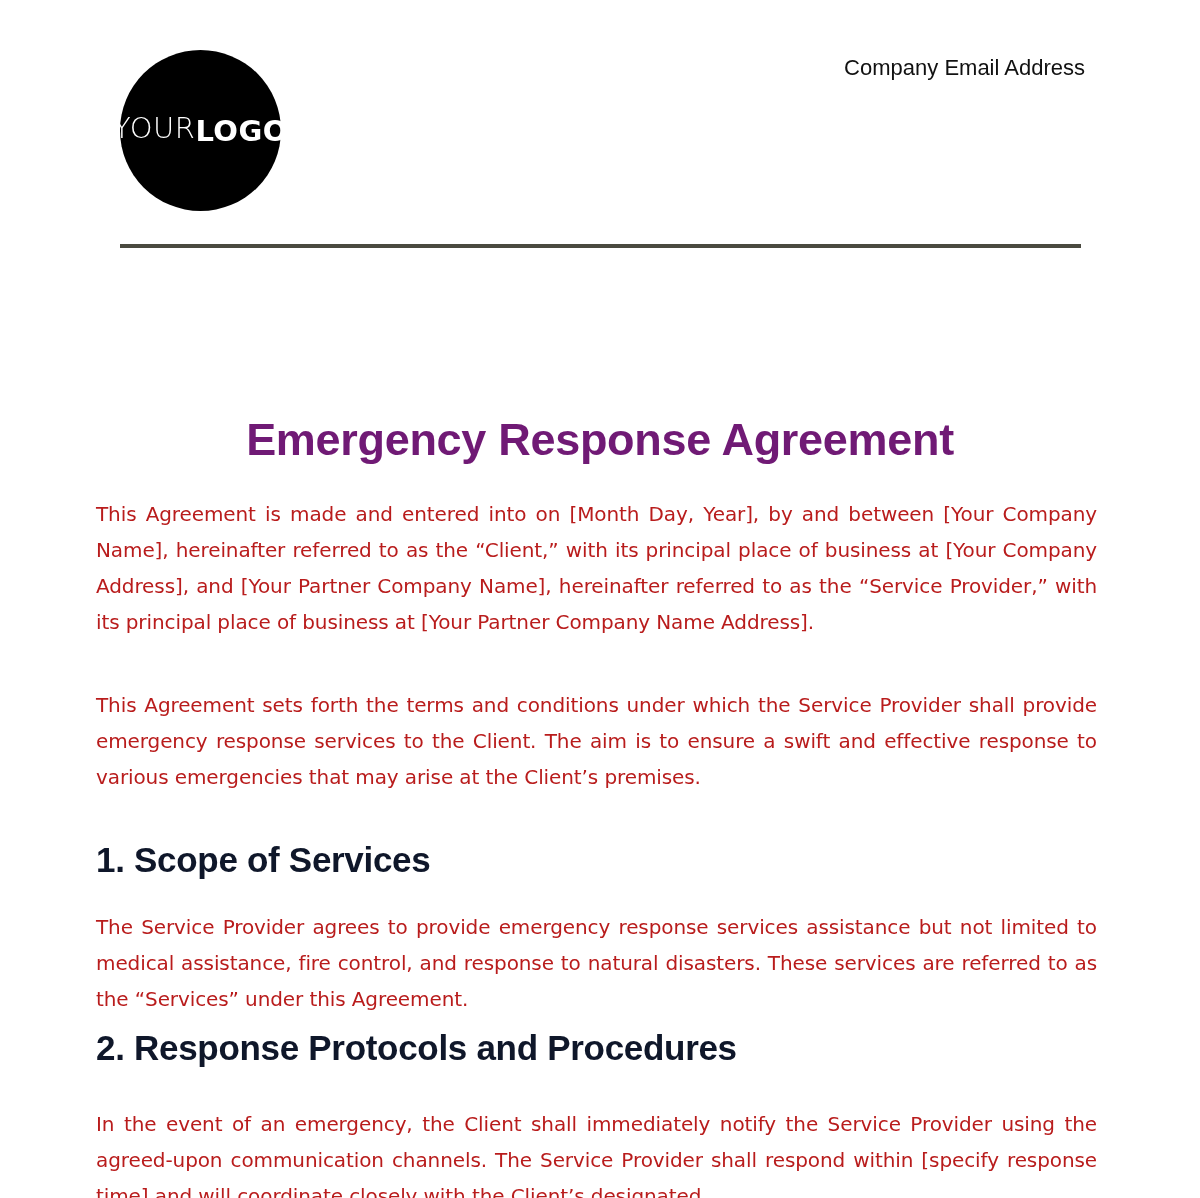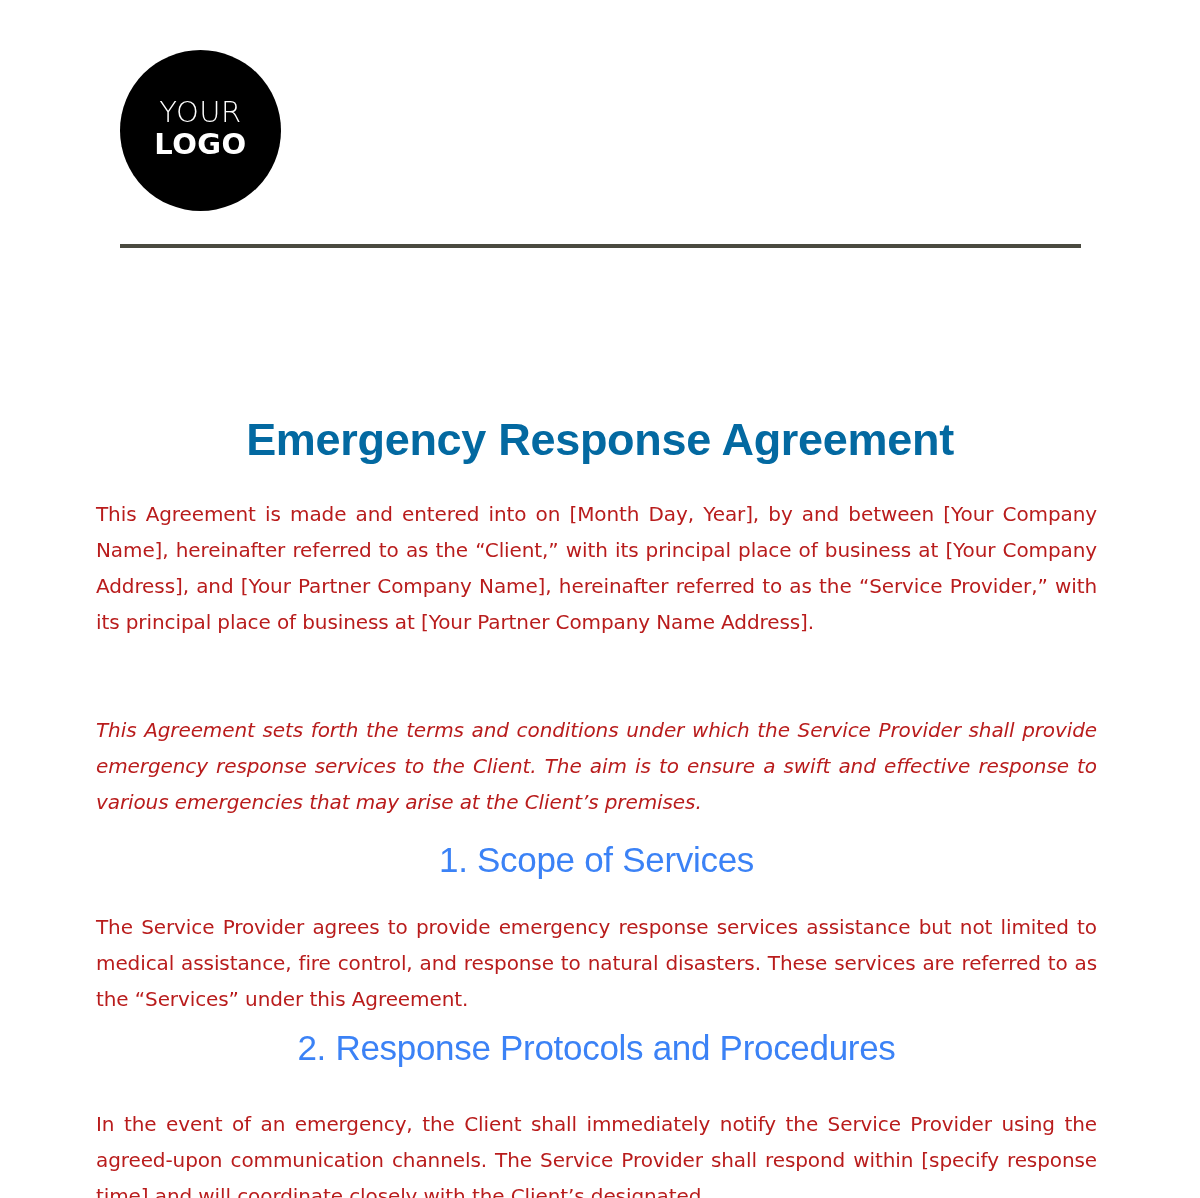--- a/index.html
+++ b/index.html
@@ -1,47 +1,48 @@
 <!DOCTYPE html>
 <html><head>
 <meta charset="utf-8">
 <style>
   html, body { margin: 0; padding: 0; background: #ffffff; }
   body { width: 1200px; height: 1198px; overflow: hidden; position: relative; font-family: "Liberation Sans", sans-serif; }
-  .logo { position: absolute; left: 120px; top: 50px; width: 161px; height: 161px; border-radius: 50%; background: #000; display: flex; flex-direction: column; align-items: center; justify-content: center; color: #fff; }
+  .logo { position: absolute; left: 120px; top: 50px; width: 161px; height: 161px; border-radius: 50%; background: #000; display: flex; flex-direction: row; align-items: center; justify-content: center; color: #fff; }
   .logo .l1 { font-family: "DejaVu Sans", sans-serif; font-weight: 300; font-size: 29px; line-height: 32px; letter-spacing: 0.5px; margin-top: -6px; }
   .logo .l2 { font-family: "DejaVu Sans", sans-serif; font-weight: bold; font-size: 29px; line-height: 32px; letter-spacing: 0.5px; }
   .contact { position: absolute; right: 115px; top: 53px; text-align: right; font-size: 22px; color: #111; }
   .contact div { height: 41.5px; line-height: 30px; }
   .divider { position: absolute; left: 120px; top: 244px; width: 961px; height: 4px; background: #4a4a40; }
-  .title { position: absolute; left: 0; width: 1200px; top: 414px; text-align: center; font-size: 45px; font-weight: bold; color: #0369a1; letter-spacing: -0.3px; }
+  .title { position: absolute; left: 0; width: 1200px; top: 414px; text-align: center; font-size: 45px; font-weight: bold; color: #701a75; letter-spacing: -0.3px; }
   .body { position: absolute; left: 96px; width: 1001px; }
   .para { font-family: "DejaVu Sans", sans-serif; font-size: 20px; line-height: 36px; color: #b91c1c; text-align: justify; margin: 0; letter-spacing: -0.1px; }
-  .h2 { font-size: 35px; font-weight: normal; color: #3b82f6; margin: 0; letter-spacing: -0.3px; text-align: center; }
+  .h2 { font-size: 35px; font-weight: bold; color: #0f172a; margin: 0; letter-spacing: -0.3px; }
 </style>
 </head>
 <body>
 
 <div class="logo">
   <span class="l1">YOUR</span>
   <span class="l2">LOGO</span>
 </div>
 
 <div class="contact">
+  <div>Company Email Address</div>
 </div>
 
 <div class="divider"></div>
 
 <h1 class="title" style="margin:0;">Emergency Response Agreement</h1>
 
 <div class="body" style="top: 496px;">
   <p class="para">This Agreement is made and entered into on [Month Day, Year], by and between [Your Company Name], hereinafter referred to as the “Client,” with its principal place of business at [Your Company Address], and [Your Partner Company Name], hereinafter referred to as the “Service Provider,” with its principal place of business at [Your Partner Company Name Address].</p>
 </div>
 
-<div class="body" style="top: 712px; font-style: italic;">
+<div class="body" style="top: 687px;">
   <p class="para">This Agreement sets forth the terms and conditions under which the Service Provider shall provide emergency response services to the Client. The aim is to ensure a swift and effective response to various emergencies that may arise at the Client’s premises.</p>
 </div>
 
 <div class="body" style="top: 840px;">
   <h2 class="h2">1. Scope of Services</h2>
 </div>
 <div class="body" style="top: 909px;">
   <p class="para">The Service Provider agrees to provide emergency response services assistance but not limited to medical assistance, fire control, and response to natural disasters. These services are referred to as the “Services” under this Agreement.</p>
 </div>
 

